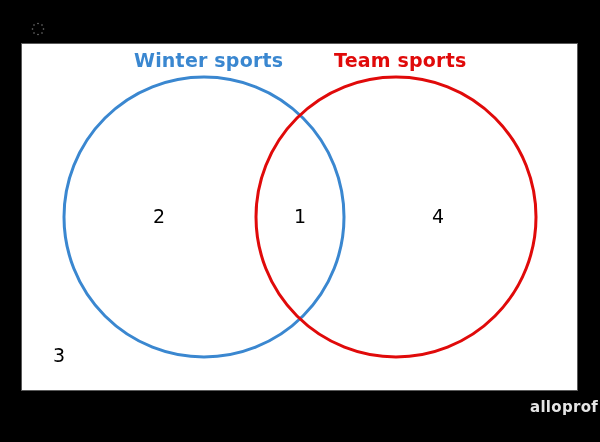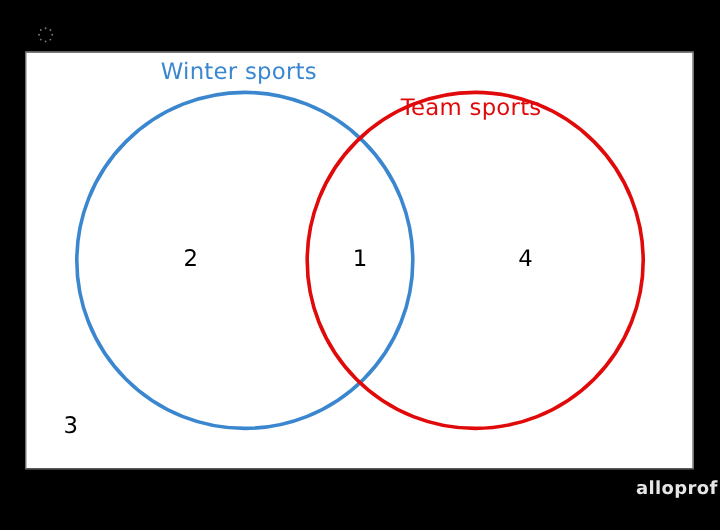--- a/index.html
+++ b/index.html
@@ -10,21 +10,21 @@
     }
     .corner-icon {
       position: absolute; left: 31px; top: 21px; width: 14px; height: 14px;
     }
     .panel {
       position: absolute; left: 21px; top: 43px; width: 557px; height: 348px;
       background: #ffffff; border: 1px solid #5a5a5a; box-sizing: border-box;
     }
     svg.venn { position: absolute; left: 0; top: 0; width: 600px; height: 442px; }
     .set-label {
-      position: absolute; font-weight: normal; font-size: 19px; line-height: 20px;
+      position: absolute; font-weight: bold; font-size: 19px; line-height: 20px;
       white-space: nowrap; letter-spacing: 0.2px;
     }
     .set-a-label { left: 134px; top: 50px; }
     .set-b-label { left: 334px; top: 50px; }
     .count {
       position: absolute; font-size: 19px; color: #000; line-height: 20px;
       transform: translate(-50%, -50%);
     }
     .brand {
       position: absolute; left: 530px; top: 398px; color: #e5e5e5;
@@ -50,20 +50,20 @@
 </div>
 
 <div class="panel"></div>
 
 <svg class="venn" viewBox="0 0 600 442">
   <circle cx="204" cy="217" r="140" fill="none" stroke="#3a87d0" stroke-width="3"></circle>
   <circle cx="396" cy="217" r="140" fill="none" stroke="#e00a0a" stroke-width="3"></circle>
 </svg>
 
 <div class="set-label set-a-label" style="color:#3a87d0;">Winter sports</div>
-<div class="set-label set-b-label" style="color:#e00a0a;margin-top:30px;">Team sports</div>
+<div class="set-label set-b-label" style="color:#e00a0a;">Team sports</div>
 
 <div class="count" style="left:159px; top:216px;">2</div>
 <div class="count" style="left:300px; top:216px;">1</div>
 <div class="count" style="left:438px; top:216px;">4</div>
 <div class="count" style="left:59px; top:355px;">3</div>
 
 <div class="brand">alloprof</div>
 
 </body></html>

